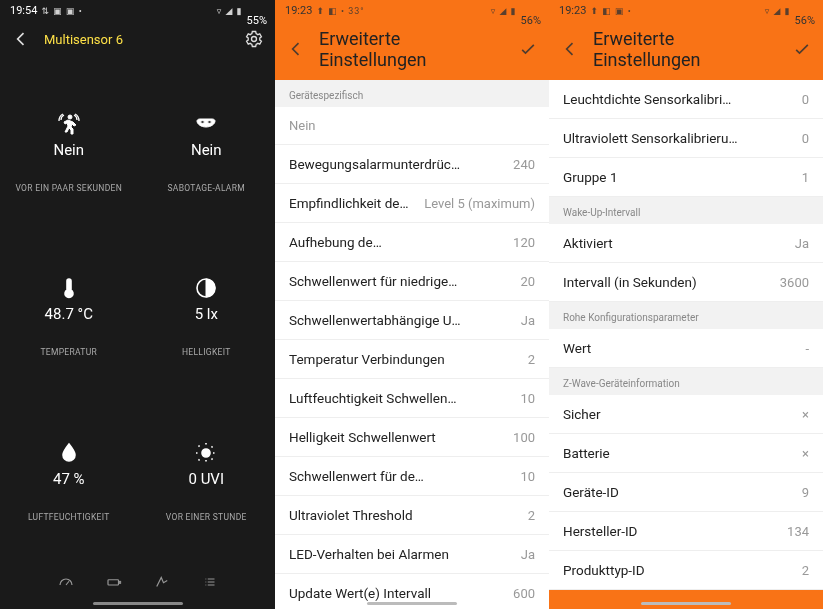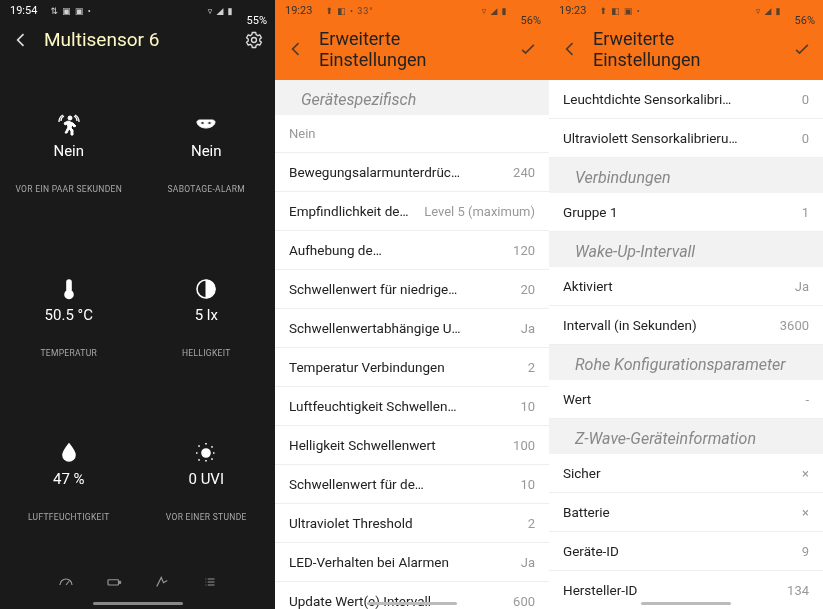--- a/index.html
+++ b/index.html
@@ -27,33 +27,33 @@
   .statusbar {
     display: flex;
     align-items: center;
     justify-content: space-between;
     padding: 3px 8px 2px 10px;
     font-size: 11px;
     height: 20px;
   }
   .phone-dark .statusbar { color: #fff; }
   .phone-light .statusbar { color: #333; }
-  .sb-left, .sb-right { display: flex; align-items: center; gap: 13px; }
+  .sb-left, .sb-right { display: flex; align-items: center; gap: 4px; }
   .sb-icons { font-size: 9px; letter-spacing: 1px; opacity: .8; }
   .sb-batt { font-size: 11px; margin-top: 20px; }
 
   
   .header {
     display: flex;
     align-items: center;
     padding: 8px 10px 10px 10px;
     gap: 12px;
   }
   .header .title { flex: 1; font-size: 18px; font-weight: 400; }
-  .phone-dark .header .title { color: #fef9c3; font-size: 19px; }
+  .phone-dark .header .title { color: #fde047; font-size: 13px; }
   .icon-btn { width: 22px; height: 22px; display:flex; align-items:center; justify-content:center; opacity:.85; }
   .icon-btn svg { width: 20px; height: 20px; }
 
   
   .sensor-area { flex:1; display:flex; flex-direction:column; justify-content:space-around; padding: 10px 0 0 0; }
   .sensor-row { display:flex; }
   .sensor-cell { flex:1; display:flex; flex-direction:column; align-items:center; gap:4px; padding: 14px 4px; }
   .sensor-cell .ico { height: 26px; display:flex; align-items:center; justify-content:center; }
   .sensor-cell .ico svg { width:24px; height:24px; fill:#fff; stroke:#fff; }
   .sensor-cell .val { font-size: 15px; color:#fff; }
@@ -65,25 +65,24 @@
   }
   .bottom-bar .bicon { width:18px; height:18px; opacity:.7; }
   .bottom-bar .bicon svg { width:18px; height:18px; stroke:#ccc; fill:none; }
 
   .home-ind { position:absolute; bottom:4px; left:50%; transform:translateX(-50%); width:90px; height:3px; border-radius:2px; }
   .phone-dark .home-ind { background:#888; }
   .phone-light .home-ind { background:#bbb; }
 
   
   .sect-header {
-    font-size: 16px;
+    font-size: 10px;
     color: #888;
-    padding: 10px 14px 6px 26px;
+    padding: 10px 14px 6px 14px;
     background: #f2f2f2;
-    font-style: italic;
   }
   .row {
     display:flex;
     align-items:center;
     justify-content:space-between;
     padding: 11px 14px;
     background:#fff;
     border-bottom: 1px solid #eee;
     font-size: 13.5px;
   }
@@ -146,21 +145,21 @@
       </div>
     </div>
     <div class="sensor-row">
       <div class="sensor-cell">
         <div class="ico">
           <svg viewBox="0 0 24 24" fill="none" stroke="#fff" stroke-width="1.6">
               <path d="M12 3a2 2 0 0 1 2 2v9a4 4 0 1 1-4 0V5a2 2 0 0 1 2-2z"></path>
               <circle cx="12" cy="17.5" r="2" fill="#fff"></circle>
             </svg>
         </div>
-        <div class="val">50.5 °C</div>
+        <div class="val">48.7 °C</div>
         <div class="lab">TEMPERATUR</div>
       </div>
       <div class="sensor-cell">
         <div class="ico">
           <svg viewBox="0 0 24 24">
               <circle cx="12" cy="12" r="9" fill="none" stroke="#fff" stroke-width="1.6"></circle>
               <path d="M12 3a9 9 0 0 1 0 18z" fill="#fff"></path>
             </svg>
         </div>
         <div class="val">5 lx</div>
@@ -321,21 +320,20 @@
     <div id="p3top">
         <div class="row">
           <div class="rl">Leuchtdichte Sensorkalibrierung</div>
           <div class="rv">0</div>
         </div>
         <div class="row">
           <div class="rl">Ultraviolett Sensorkalibrierung</div>
           <div class="rv">0</div>
         </div>
       </div>
-    <div class="sect-header">Verbindungen</div>
     <div id="p3conn">
         <div class="row">
           <div class="rl">Gruppe 1</div>
           <div class="rv">1</div>
         </div>
       </div>
     <div class="sect-header">Wake-Up-Intervall</div>
     <div id="p3wake">
         <div class="row">
           <div class="rl">Aktiviert</div>

